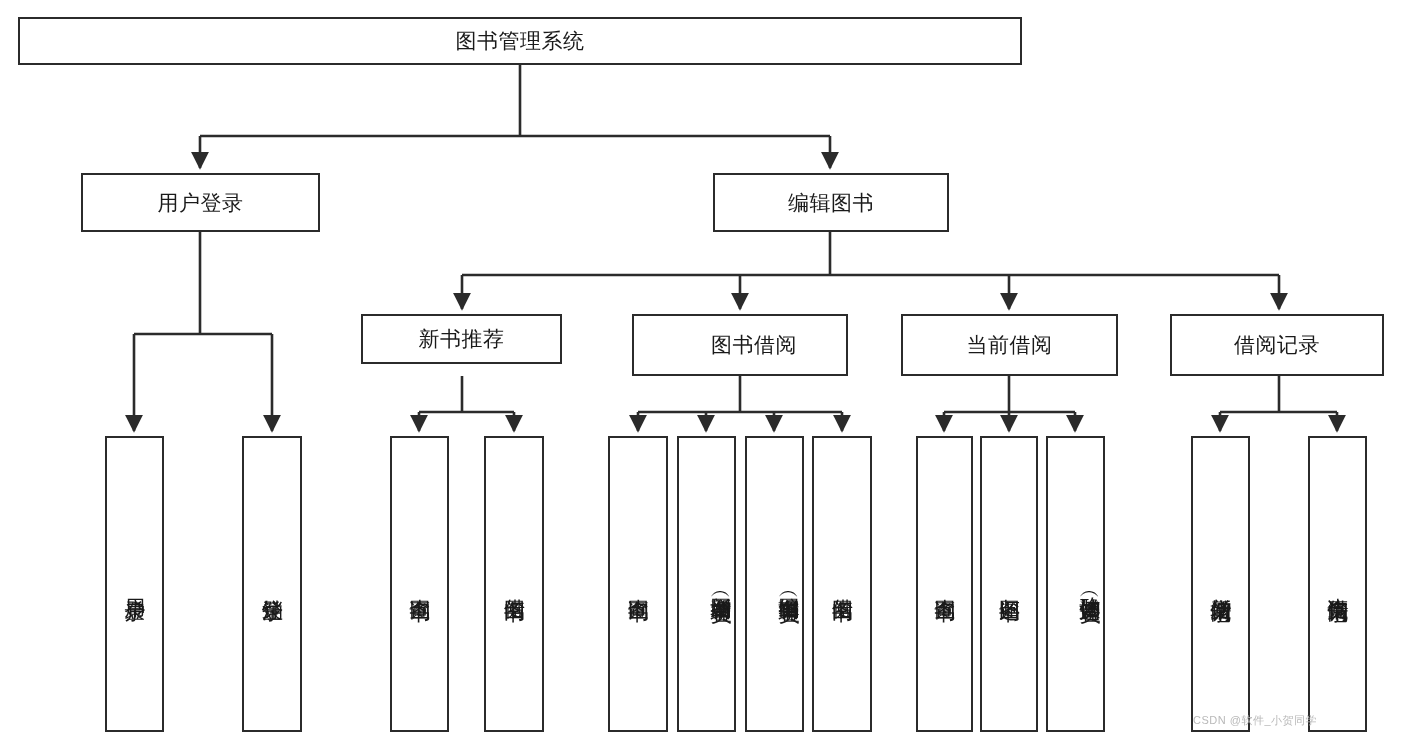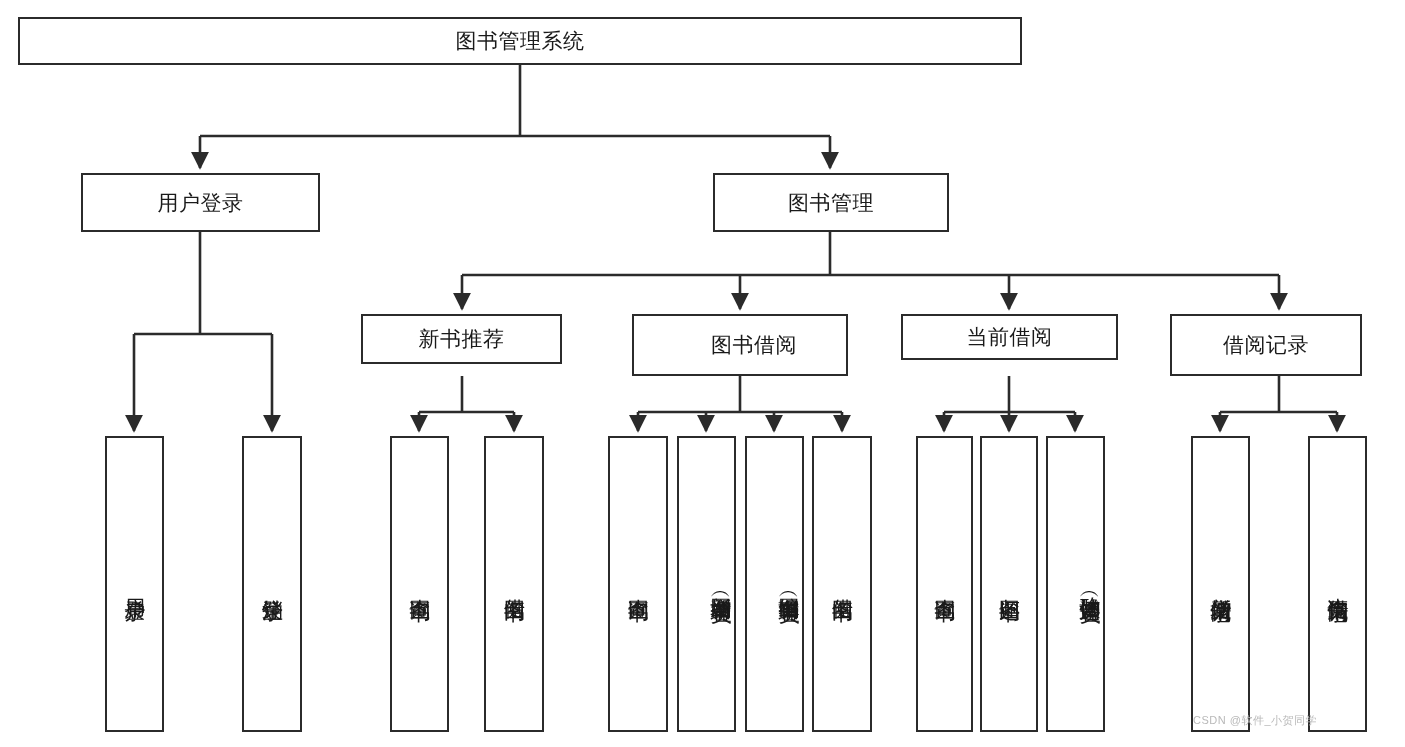--- a/index.html
+++ b/index.html
@@ -119,33 +119,33 @@
   </svg>
 
   <div class="node h" style="left:18px;top:17px;width:1004px;height:48px;">
     <span>图书管理系统</span>
   </div>
 
   <div class="node h" style="left:81px;top:173px;width:239px;height:59px;">
     <span>用户登录</span>
   </div>
   <div class="node h" style="left:713px;top:173px;width:236px;height:59px;">
-    <span>图书管理</span>
+    <span>编辑图书</span>
   </div>
 
   <div class="node h" style="left:361px;top:314px;width:201px;height:50px;">
     <span>新书推荐</span>
   </div>
   <div class="node h" style="left:632px;top:314px;width:216px;height:62px;padding-left:28px;">
     <span>图书借阅</span>
   </div>
-  <div class="node h" style="left:901px;top:314px;width:217px;height:46px;">
+  <div class="node h" style="left:901px;top:314px;width:217px;height:62px;">
     <span>当前借阅</span>
   </div>
-  <div class="node h" style="left:1170px;top:314px;width:192px;height:62px;">
+  <div class="node h" style="left:1170px;top:314px;width:214px;height:62px;">
     <span>借阅记录</span>
   </div>
 
   <div class="node v" style="left:105px;top:436px;width:59px;height:296px;">
     <span>用户登录</span>
   </div>
   <div class="node v" style="left:242px;top:436px;width:60px;height:296px;">
     <span>注销登录</span>
   </div>
   <div class="node v" style="left:390px;top:436px;width:59px;height:296px;">

